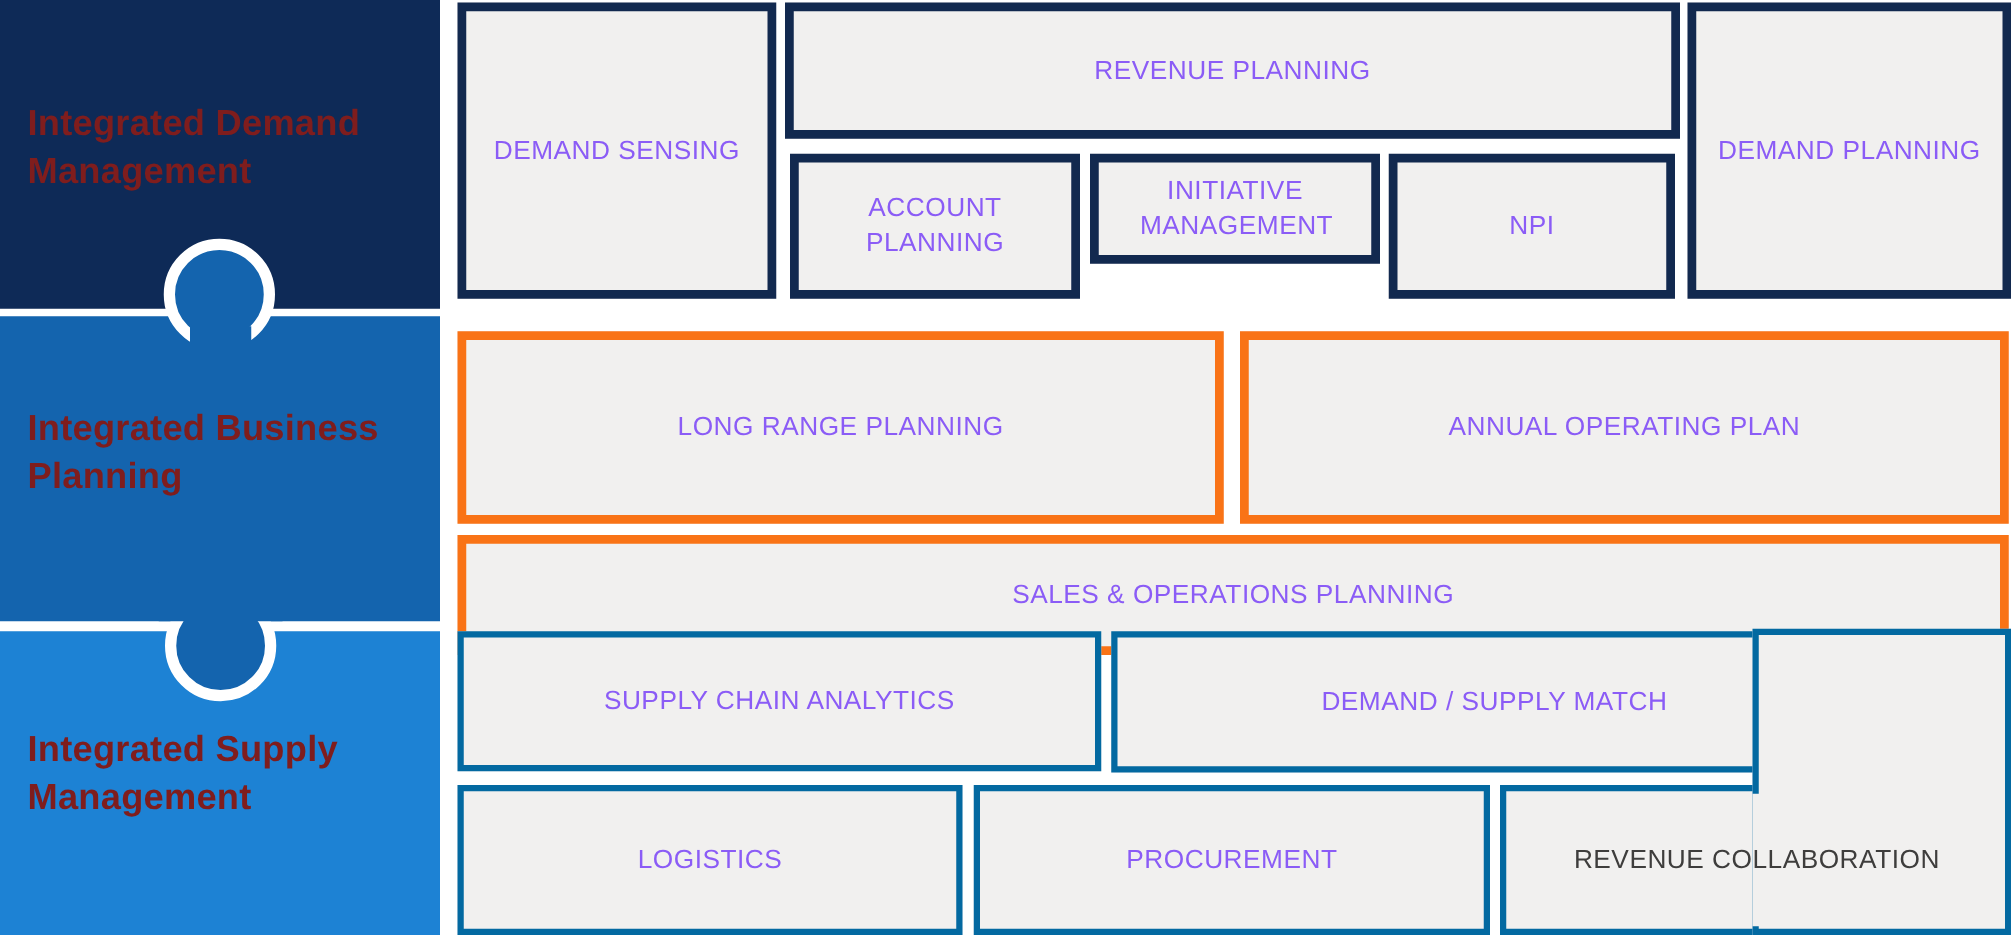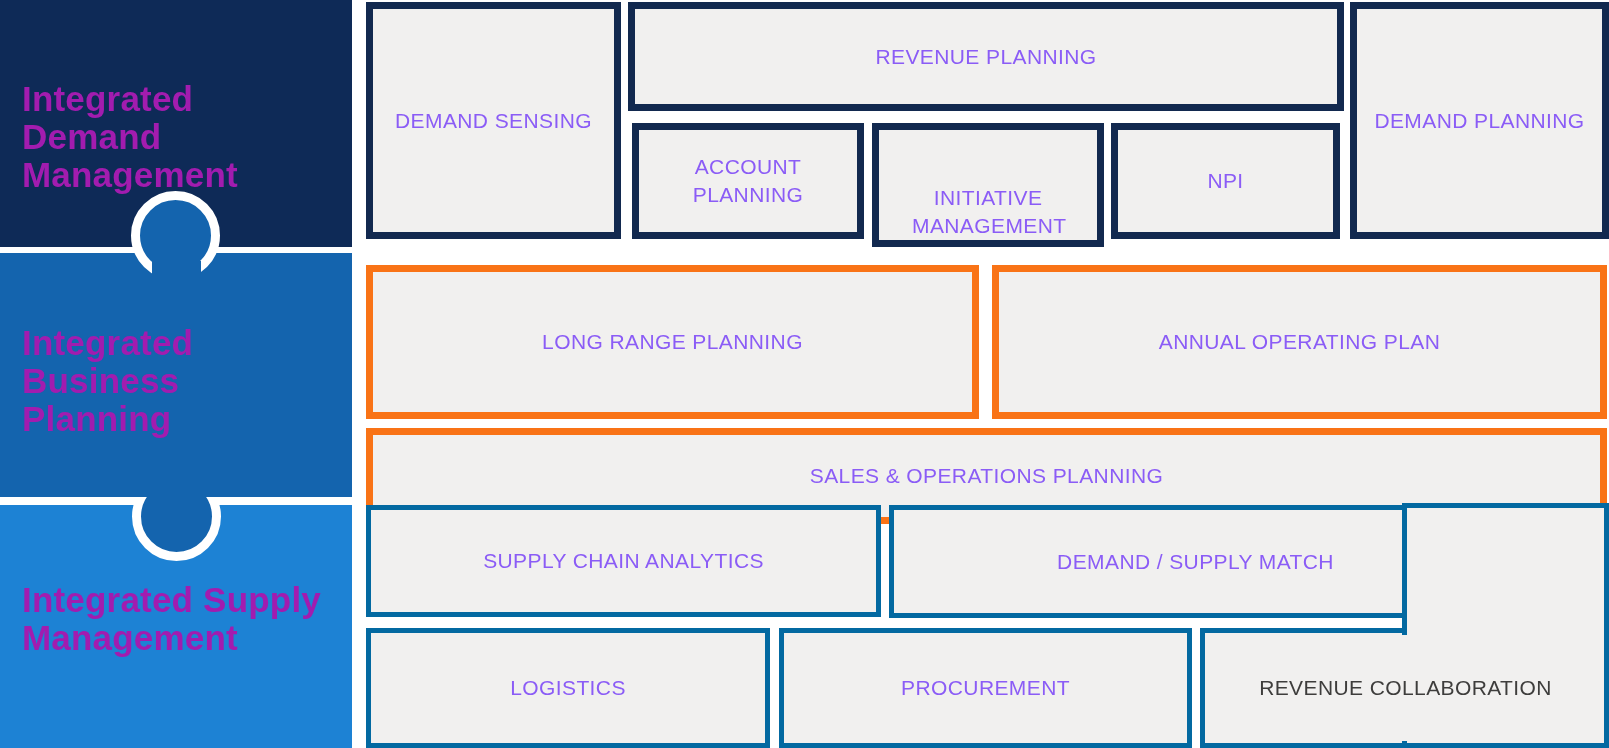--- a/index.html
+++ b/index.html
@@ -15,22 +15,22 @@
   
   .block { position: absolute; left: 0; width: 352px; }
   .block-demand   { top: 0;    height: 247px; background: #0e2a57; }
   .block-business { top: 253px; height: 244px; background: #1464ae; }
   .block-supply   { top: 505px; height: 243px; background: #1d82d4; }
 
   .block-label {
     position: absolute;
     left: 22px;
     width: 315px;
-    color: #a21caf;
-    font-size: 35px;
+    color: #7f1d1d;
+    font-size: 29px;
     font-weight: bold;
     line-height: 38px;
     letter-spacing: 0.2px;
   }
   .label-demand   { top: 80px;  }
   .label-business { top: 324px; }
   .label-supply   { top: 581px; }
 
   
   .knob {
@@ -68,21 +68,21 @@
   }
   .b1 { border: 7px solid #12294f; }
   .b2 { border: 7px solid #f97316; margin-top: 12px; }
   .b3 { border: 5px solid #0369a1; }
   .narrow { max-width: 152px; }
 
   
   .box-demand-sensing        { left: 366px;  top: 2px;   width: 255px; height: 237px; }
   .box-revenue-planning      { left: 628px;  top: 2px;   width: 716px; height: 109px; }
   .box-account-planning      { left: 632px;  top: 123px; width: 232px; height: 116px; }
-  .box-initiative-management { left: 872px;  top: 123px; width: 232px; height: 124px; align-items: flex-end; }
+  .box-initiative-management { left: 872px;  top: 123px; width: 232px; height: 88px; }
   .box-npi                   { left: 1111px; top: 123px; width: 229px; height: 116px; }
   .box-demand-planning       { left: 1350px; top: 2px;   width: 259px; height: 237px; }
 
   
   .box-long-range    { left: 366px; top: 253px; width: 613px;  height: 154px; }
   .box-annual-plan   { left: 992px; top: 253px; width: 615px;  height: 154px; }
   .box-sales-ops     { left: 366px; top: 416px; width: 1241px; height: 96px;  }
 
   
   .box-supply-analytics { left: 366px; top: 505px; width: 515px; height: 112px; }

